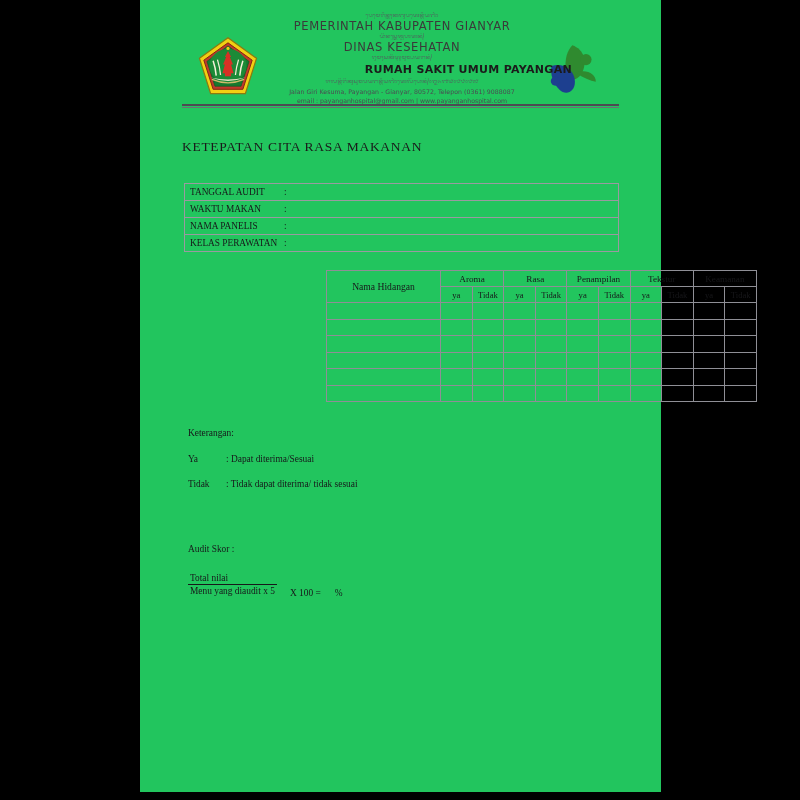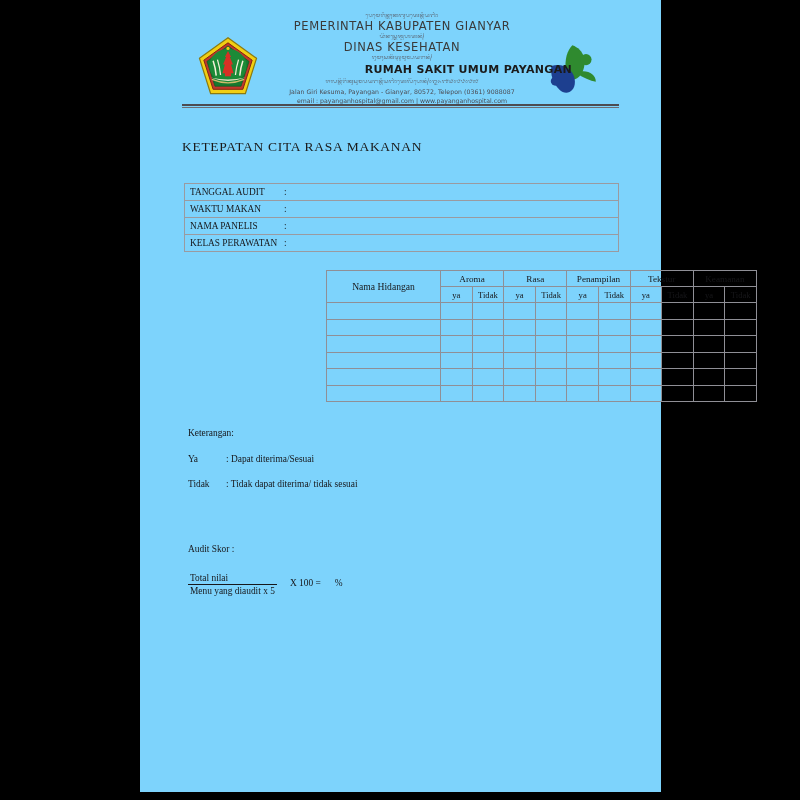--- a/index.html
+++ b/index.html
@@ -14,21 +14,21 @@
     font-family: "Liberation Serif", serif;
   }
 
   
   #page-sheet {
     position: absolute;
     left: 140px;
     top: 0px;
     width: 521px;
     height: 792px;
-    background: #7dd3fc;
+    background: #22c55e;
     box-sizing: border-box;
   }
 
   
   .letterhead {
     position: relative;
     height: 118px;
   }
 
   .logo-left {
@@ -211,21 +211,21 @@
     left: 48px;
     top: 544px;
     width: 420px;
     font-family: "Liberation Serif", serif;
     font-size: 9.4px;
     color: #17171a;
   }
   .score-label { margin-bottom: 18px; }
   .formula {
     display: flex;
-    align-items: flex-start;
+    align-items: flex-end;
   }
   .fraction {
     display: inline-block;
     text-align: left;
   }
   .numer {
     padding: 0 2px 0 2px;
     border-bottom: 1px solid #17171a;
     font-size: 9.4px;
     line-height: 12px;

